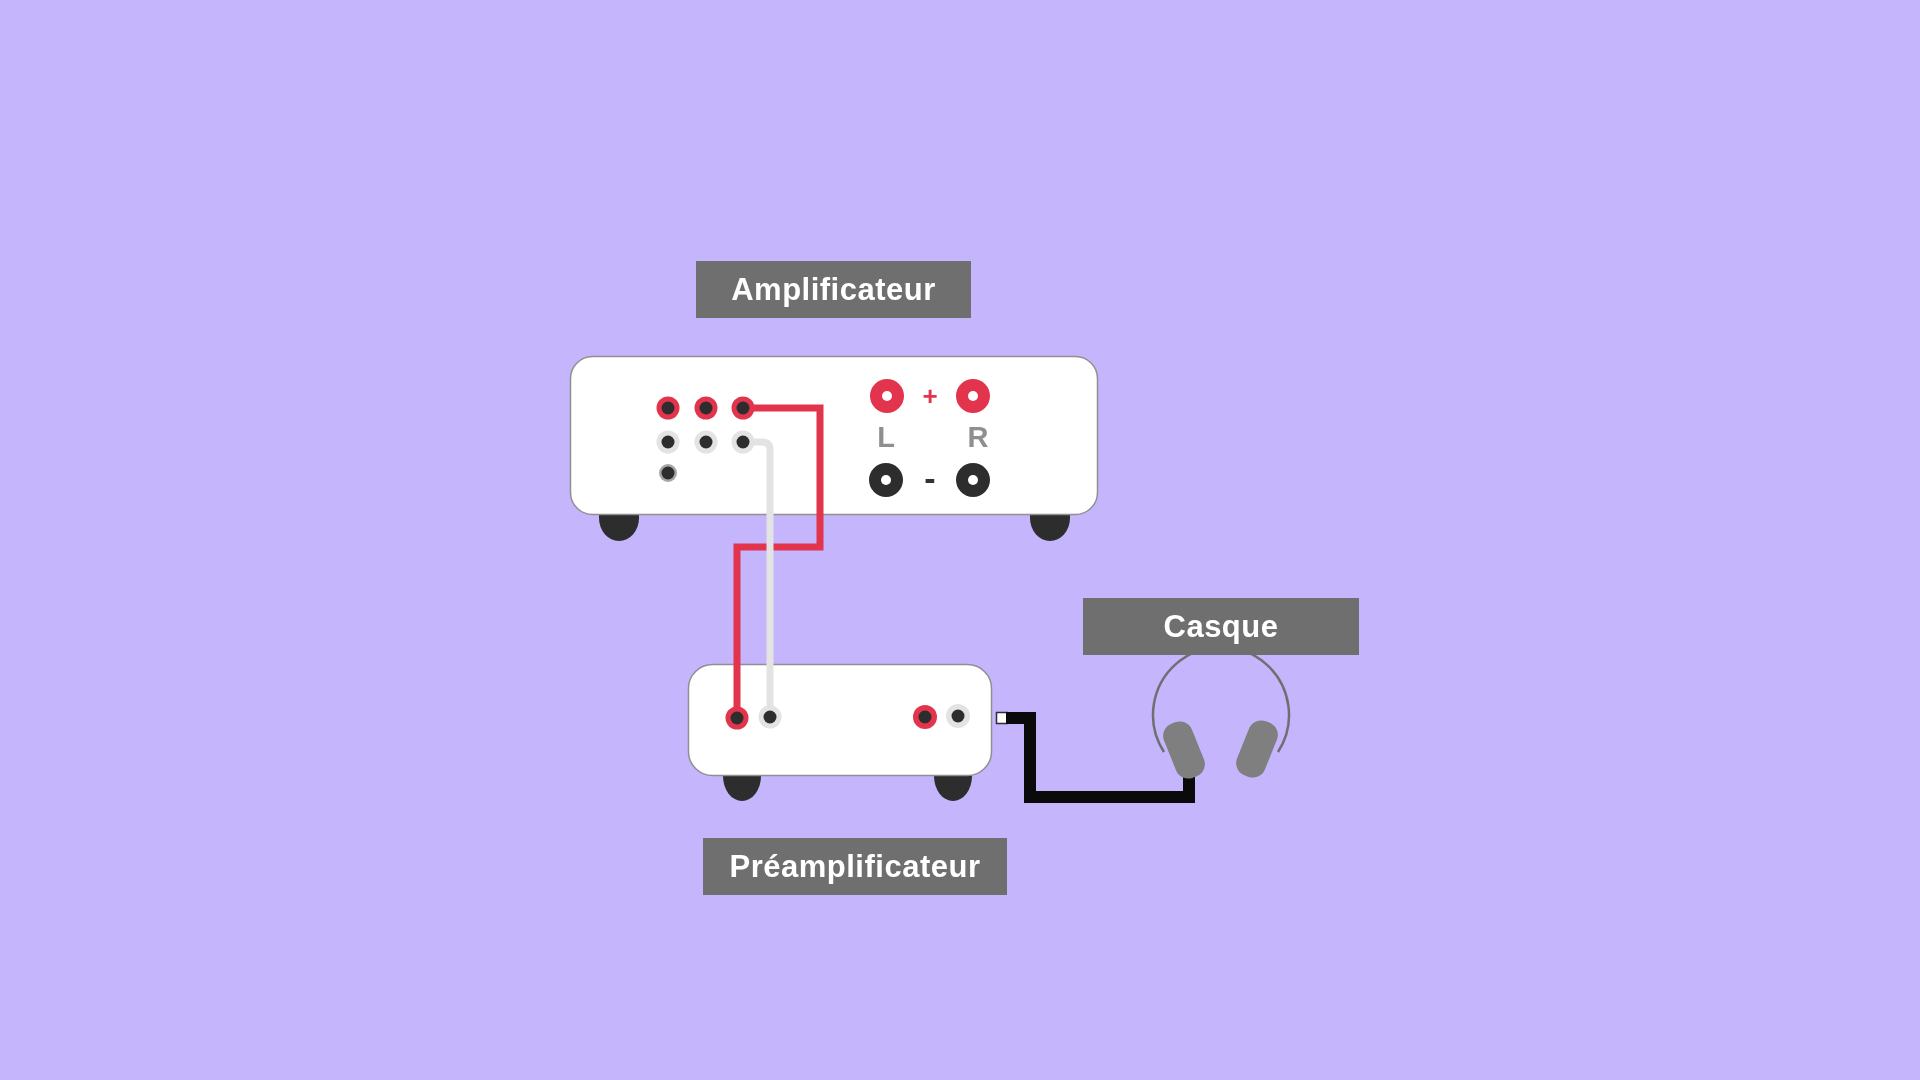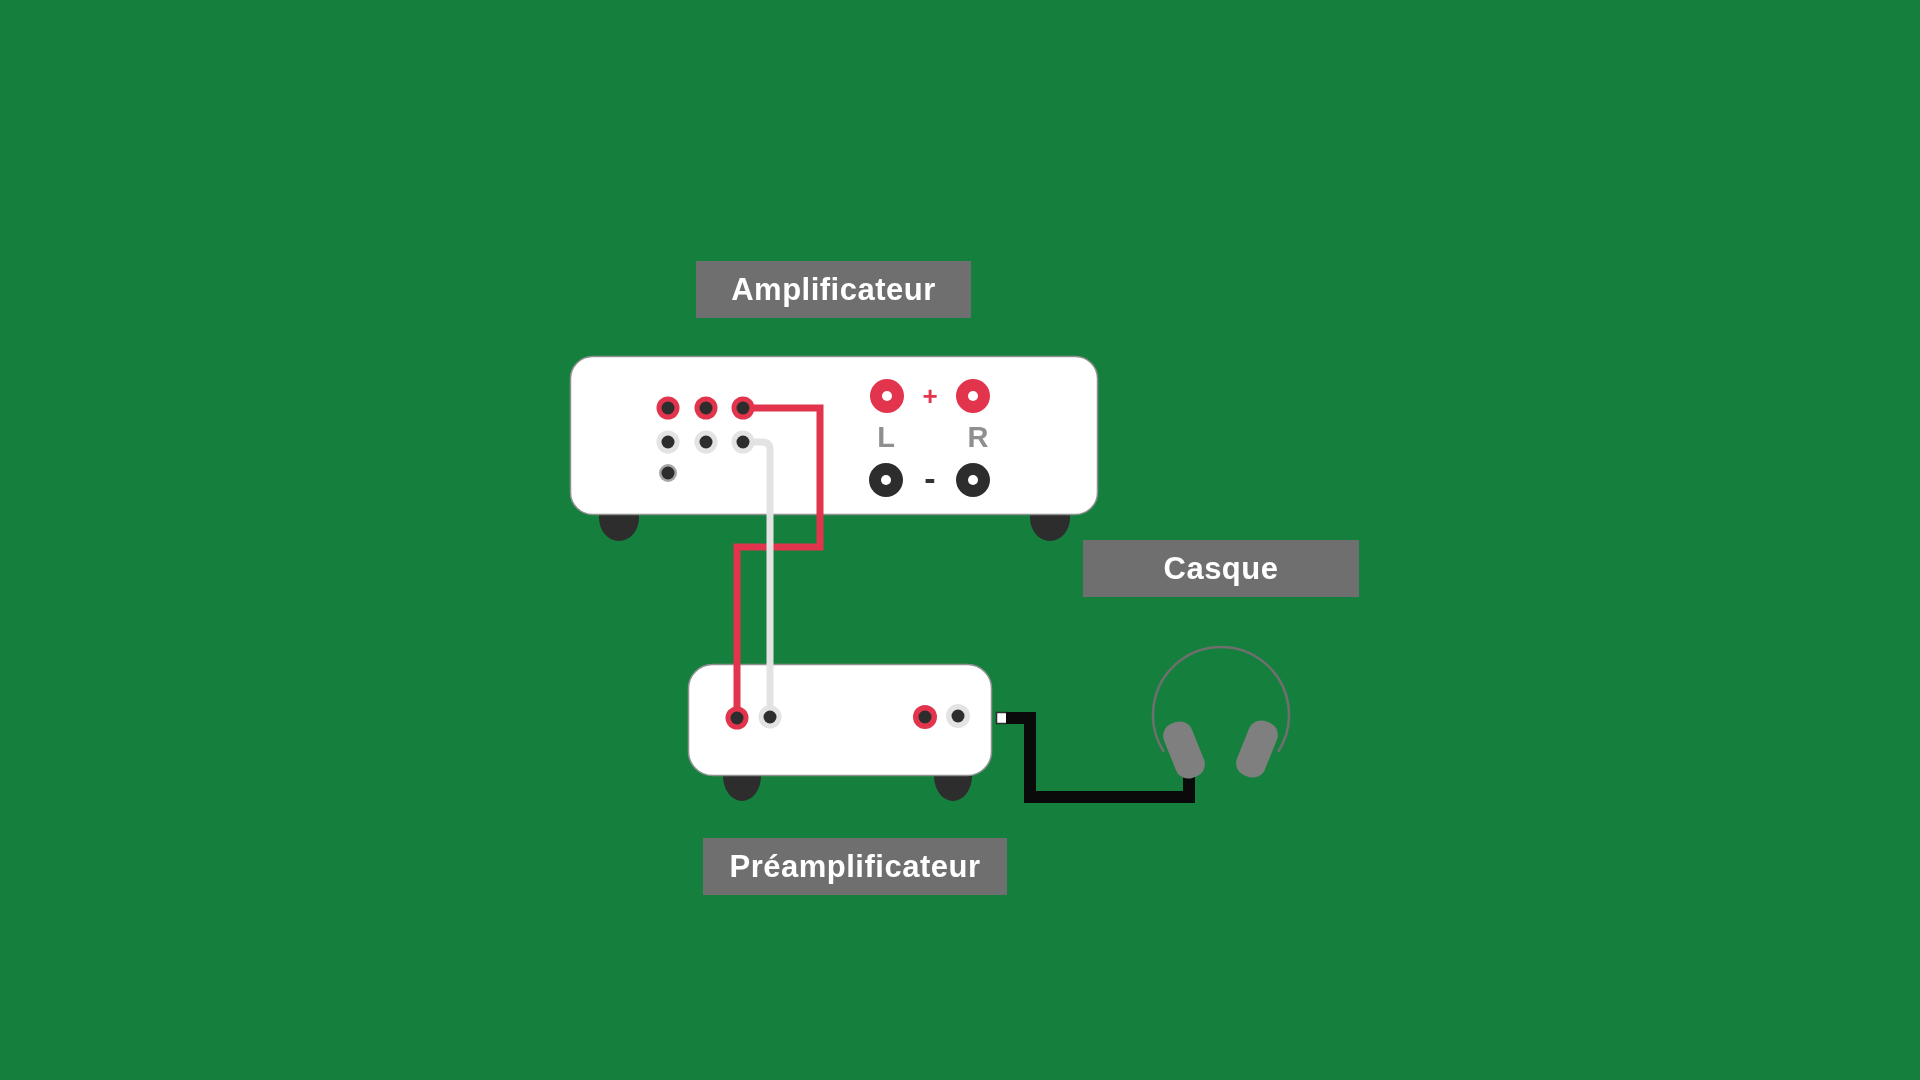--- a/index.html
+++ b/index.html
@@ -1,29 +1,29 @@
 <!DOCTYPE html>
 <html><head>
 <meta charset="utf-8">
 <style>
   html,body{margin:0;padding:0;background:#ffffff;}
   body{width:1920px;height:1080px;overflow:hidden;font-family:"Liberation Sans",sans-serif;}
-  .stage{position:relative;width:1920px;height:1080px;background:#15803d;}
+  .stage{position:relative;width:1920px;height:1080px;background:#c4b5fd;}
   .tag{
     position:absolute;
     background:#6f6f6f;
     color:#ffffff;
     font-weight:700;
     font-size:31px;
     letter-spacing:.5px;
     display:flex;align-items:center;justify-content:center;
     user-select:none;
   }
   #amp-label{left:696px;top:261px;width:275px;height:57px;}
-  #casque-label{left:1083px;top:540px;width:276px;height:57px;}
+  #casque-label{left:1083px;top:598px;width:276px;height:57px;}
   #preamp-label{left:703px;top:838px;width:304px;height:57px;}
   svg.diagram{position:absolute;left:0;top:0;}
   svg text{font-family:"Liberation Sans",sans-serif;}
 </style>
 </head>
 <body>
 
 <div class="stage">
 
   <div class="tag" id="amp-label">Amplificateur</div>

